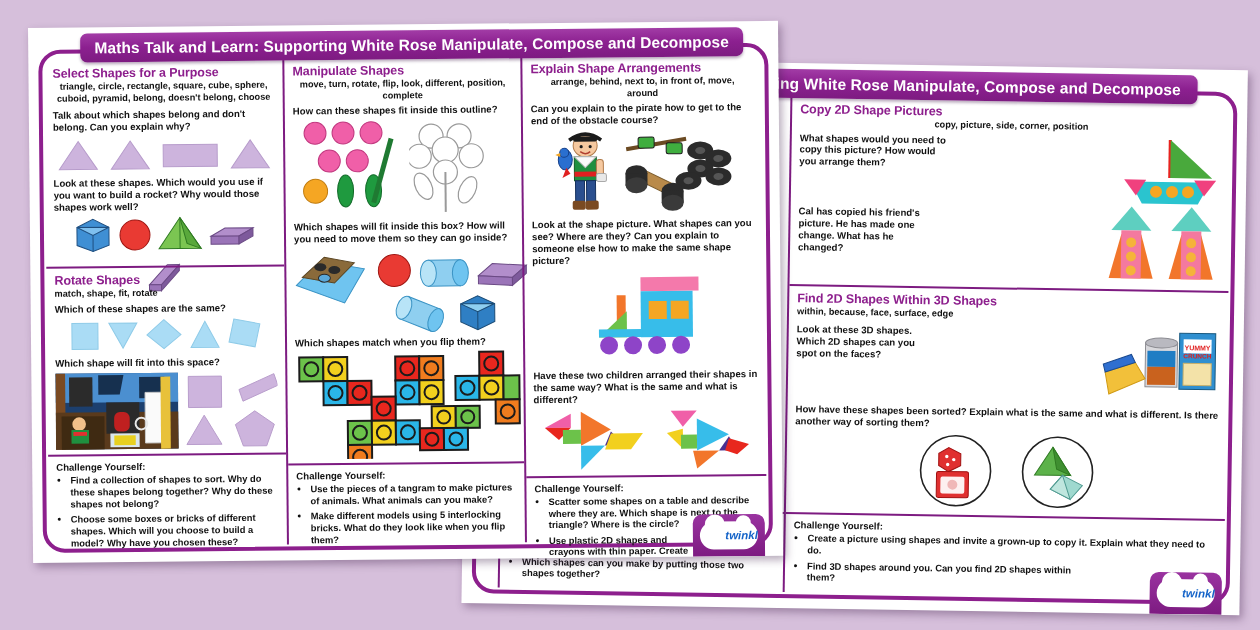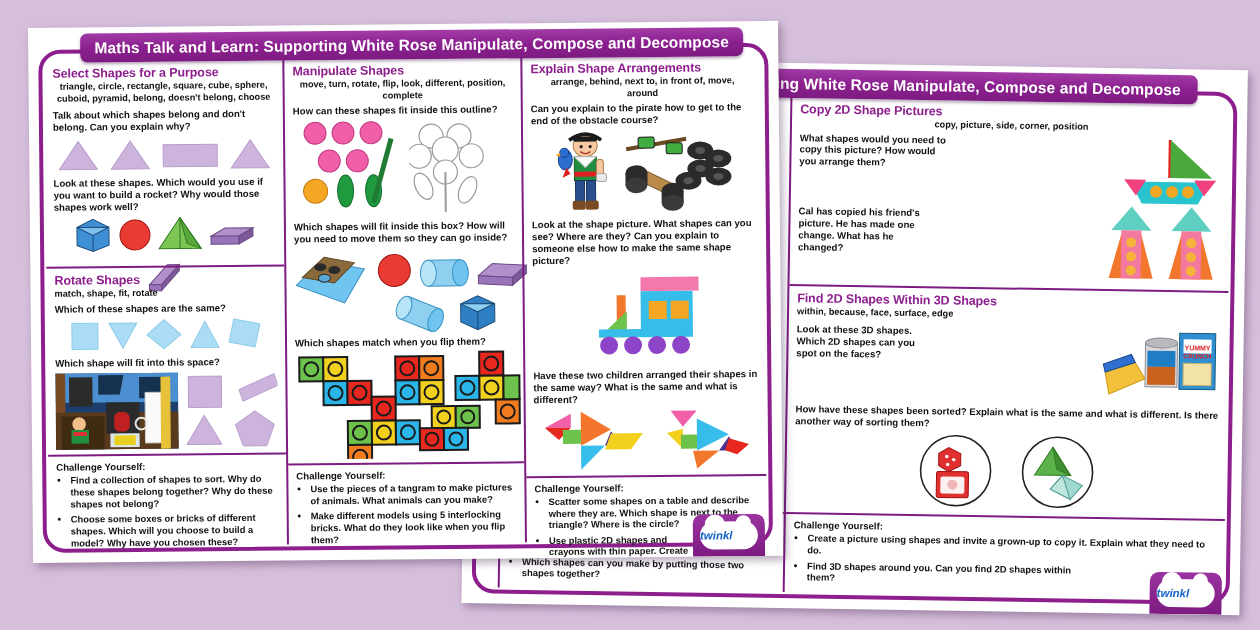--- a/index.html
+++ b/index.html
@@ -75,21 +75,21 @@
 
   
   .twinkl{
     position:absolute;right:18px;bottom:0px;width:72px;height:42px;
     background:linear-gradient(180deg,#9a33a0,#7d1b81);
     border-radius:9px 9px 0 0;
     display:flex;align-items:center;justify-content:center;z-index:8;
   }
   .cloud{
     width:58px;height:28px;background:#fff;border-radius:16px;position:relative;
-    display:flex;align-items:center;justify-content:flex-start;
+    display:flex;align-items:center;justify-content:flex-end;
   }
   .cloud:before,.cloud:after{content:"";position:absolute;background:#fff;border-radius:50%;}
   .cloud:before{width:20px;height:20px;left:5px;top:-7px;}
   .cloud:after{width:15px;height:15px;right:7px;top:-6px;}
   .cloud span{position:relative;z-index:2;font-size:11.5px;font-weight:bold;color:#1463c8;font-style:italic;}
 
   
   .art{display:flex;align-items:center;justify-content:center;gap:6px;margin:2px 0 3px 0;flex-wrap:wrap;}
   svg{display:block;}
 </style>

